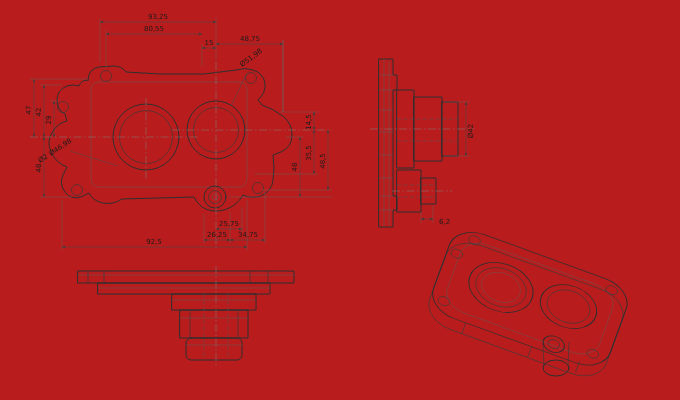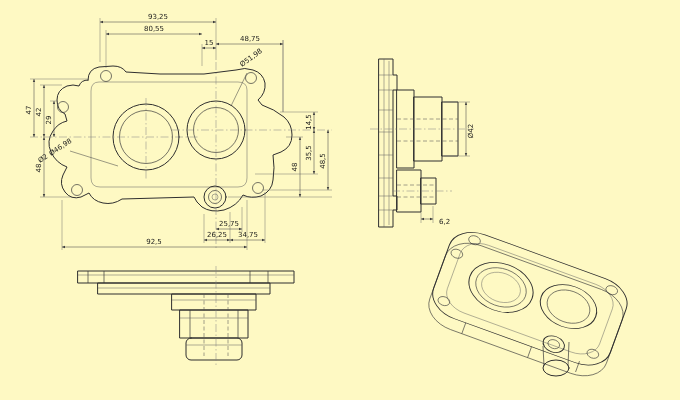--- a/index.html
+++ b/index.html
@@ -1,16 +1,16 @@
 <!DOCTYPE html>
 <html><head>
 <meta charset="utf-8">
 <style>
   html,body{margin:0;padding:0;background:#ffffff;}
-  .canvas{width:680px;height:400px;background:#fef9c3;overflow:hidden;}
+  .canvas{width:680px;height:400px;background:#b91c1c;overflow:hidden;}
   svg{display:block;}
   .ol{fill:none;stroke:#2f2f2f;stroke-width:1;stroke-linejoin:round;stroke-linecap:round;}
   .ol2{fill:none;stroke:#3a3a3a;stroke-width:0.7;stroke-linejoin:round;}
   .thin{fill:none;stroke:#5d5d5d;stroke-width:0.5;}
   .dim{fill:none;stroke:#4a4a4a;stroke-width:0.55;}
   .ext{fill:none;stroke:#6a6a6a;stroke-width:0.45;}
   .cl{fill:none;stroke:#808080;stroke-width:0.5;stroke-dasharray:8 2.5 1.5 2.5;}
   .hid{fill:none;stroke:#555555;stroke-width:0.55;stroke-dasharray:4 2.5;}
   text.dt,text.dts{font-family:"DejaVu Sans",sans-serif;font-size:7px;fill:#1c1c1c;}
   text.dt{text-anchor:middle;}

